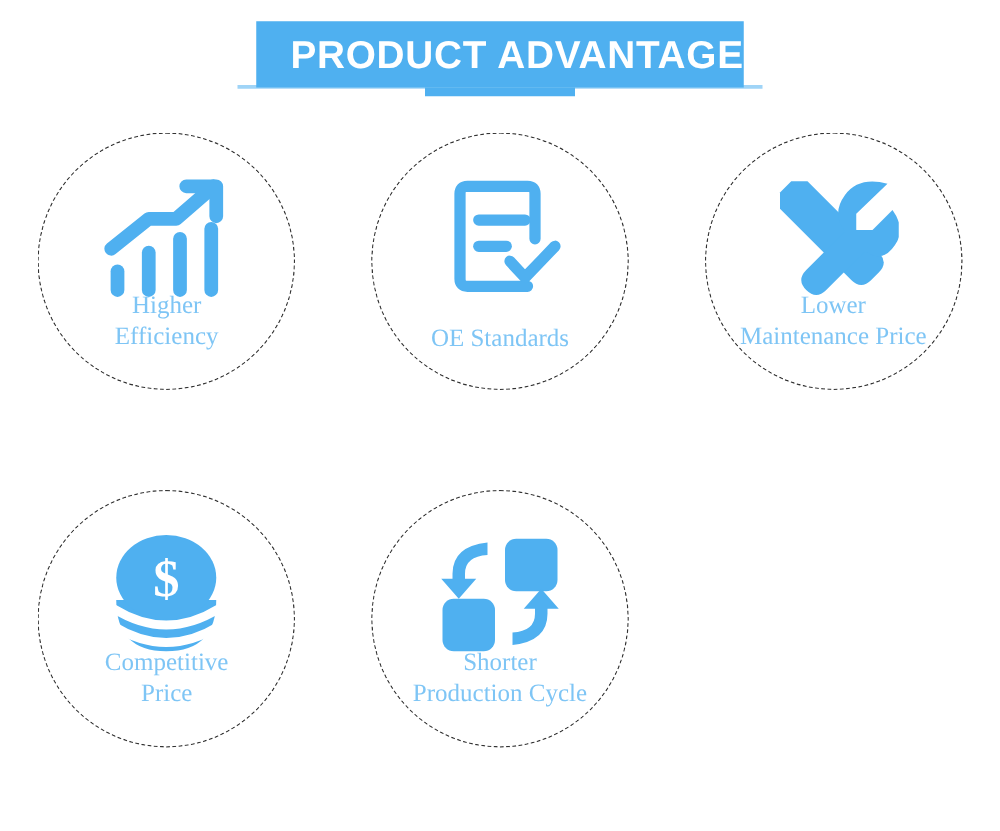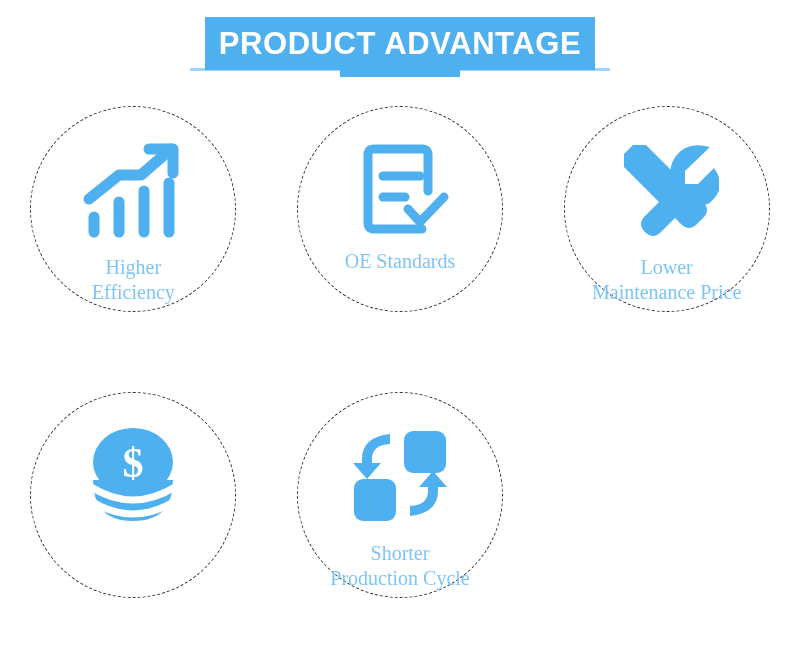--- a/index.html
+++ b/index.html
@@ -31,21 +31,21 @@
   }
   .banner-box {
     position: absolute;
     left: 205px;
     top: 17px;
     width: 390px;
     height: 53px;
     background: #4fb0f0;
     display: flex;
     align-items: center;
-    justify-content: center;
+    justify-content: flex-end;
   }
   .banner-title {
     color: #ffffff;
     font-size: 31px;
     font-weight: bold;
     letter-spacing: 0.6px;
     font-family: "Liberation Sans", sans-serif;
     white-space: nowrap;
   }
   .banner-tab {
@@ -85,32 +85,32 @@
   }
   .icon-slot {
     height: 112px;
     margin-top: 26px;
     display: flex;
     align-items: center;
     justify-content: center;
   }
   .label {
     position: absolute;
-    top: 148px;
+    top: 125px;
     left: 50%;
     transform: translateX(-50%);
     width: 260px;
     text-align: center;
     color: #7ec5f5;
     font-family: "Liberation Serif", serif;
     font-size: 20px;
     line-height: 25px;
     white-space: pre-line;
   }
-  .label.one-line { top: 142px; }
+  .label.one-line { top: 152px; }
 </style>
 </head>
 <body>
 
 <div class="banner">
   <div class="banner-rule"></div>
   <div class="banner-box">
     <span class="banner-title">PRODUCT ADVANTAGE</span>
   </div>
   <div class="banner-tab"></div>
@@ -176,20 +176,22 @@
     <div class="circle">
       <div class="icon-slot">
         <svg width="92" height="100" viewBox="0 0 92 100" aria-hidden="true">
           <path d="M6 55 Q6 96 46 96 Q86 96 86 55 Z" fill="#4fb0f0"></path>
           <path d="M4 62 Q46 88 88 62" fill="none" stroke="#ffffff" stroke-width="7"></path>
           <path d="M4 76 Q46 102 88 76" fill="none" stroke="#ffffff" stroke-width="7"></path>
           <ellipse cx="46" cy="37" rx="40" ry="34" fill="#4fb0f0"></ellipse>
           <text x="46" y="52" text-anchor="middle" font-family="Liberation Serif, serif" font-size="42" font-weight="bold" fill="#ffffff">$</text>
         </svg>
       </div>
+      <div class="label">Competitive
+Price</div>
     </div>
   </div>
 
   <div class="cell">
     <div class="circle">
       <div class="icon-slot">
         <svg width="100" height="100" viewBox="0 0 100 100" aria-hidden="true">
           <rect x="54" y="6" width="42" height="42" rx="9" fill="#4fb0f0"></rect>
           <rect x="4" y="54" width="42" height="42" rx="9" fill="#4fb0f0"></rect>
           <path d="M40 9 Q12 12 12 34 L12 38 L3 38 L17 54 L31 38 L22 38 L22 34

